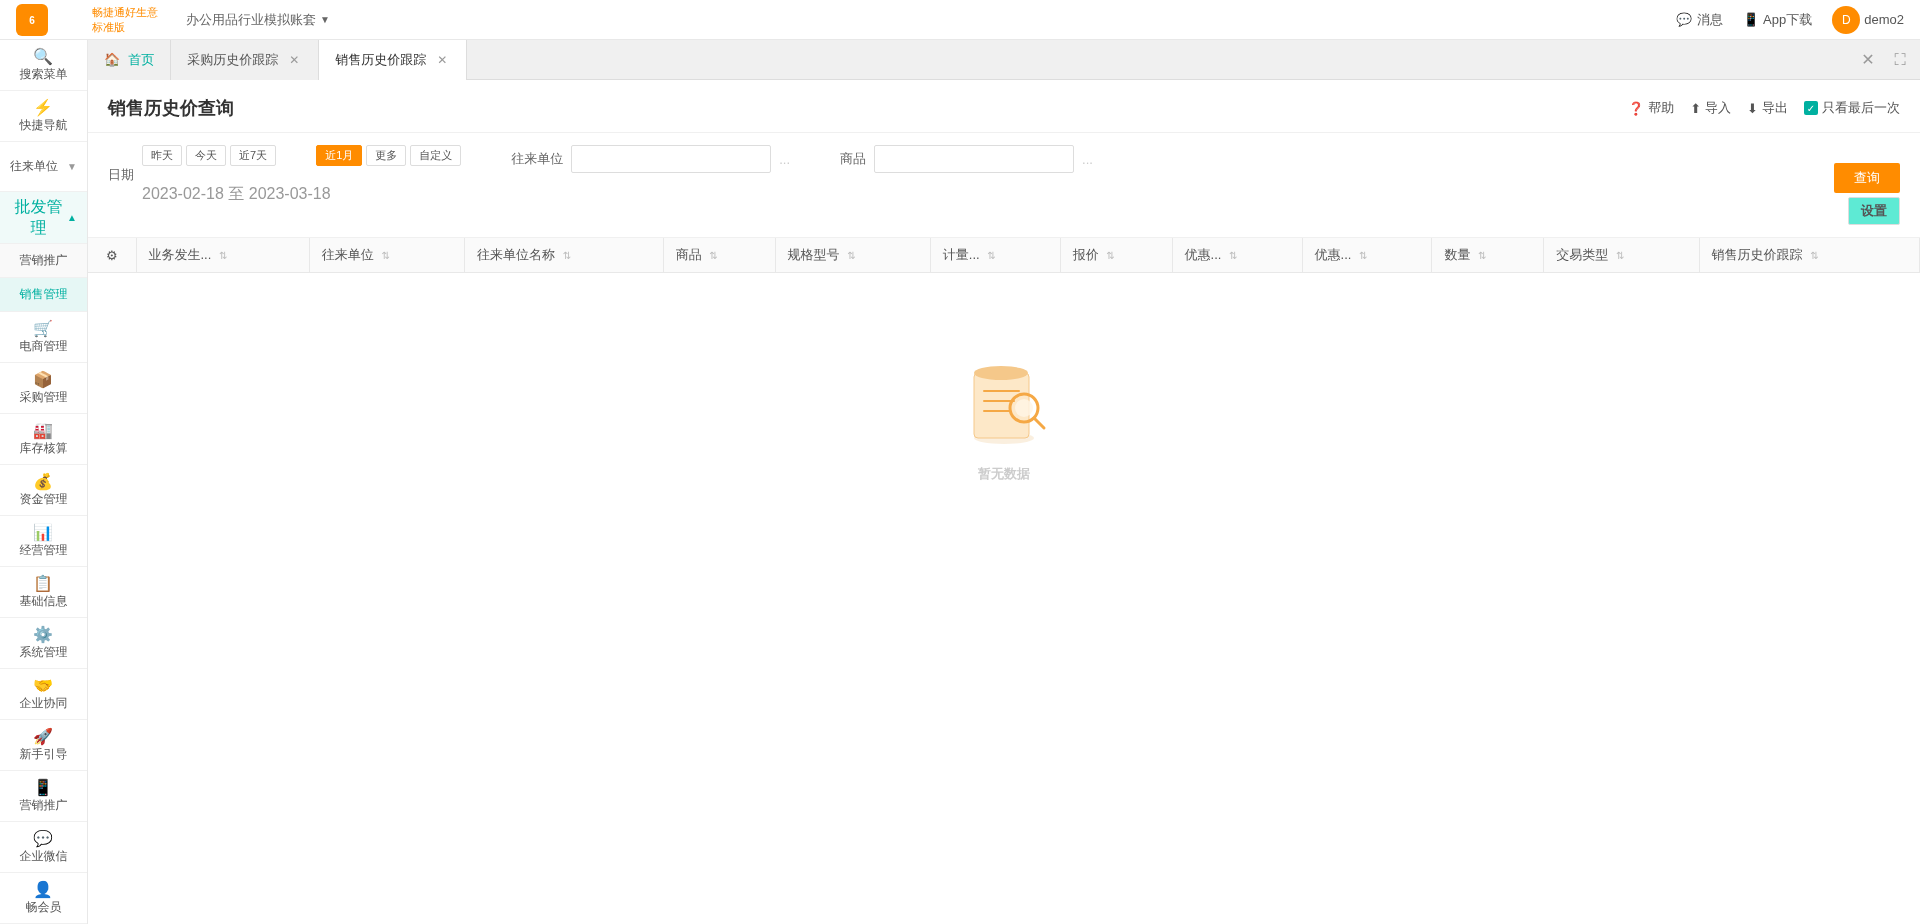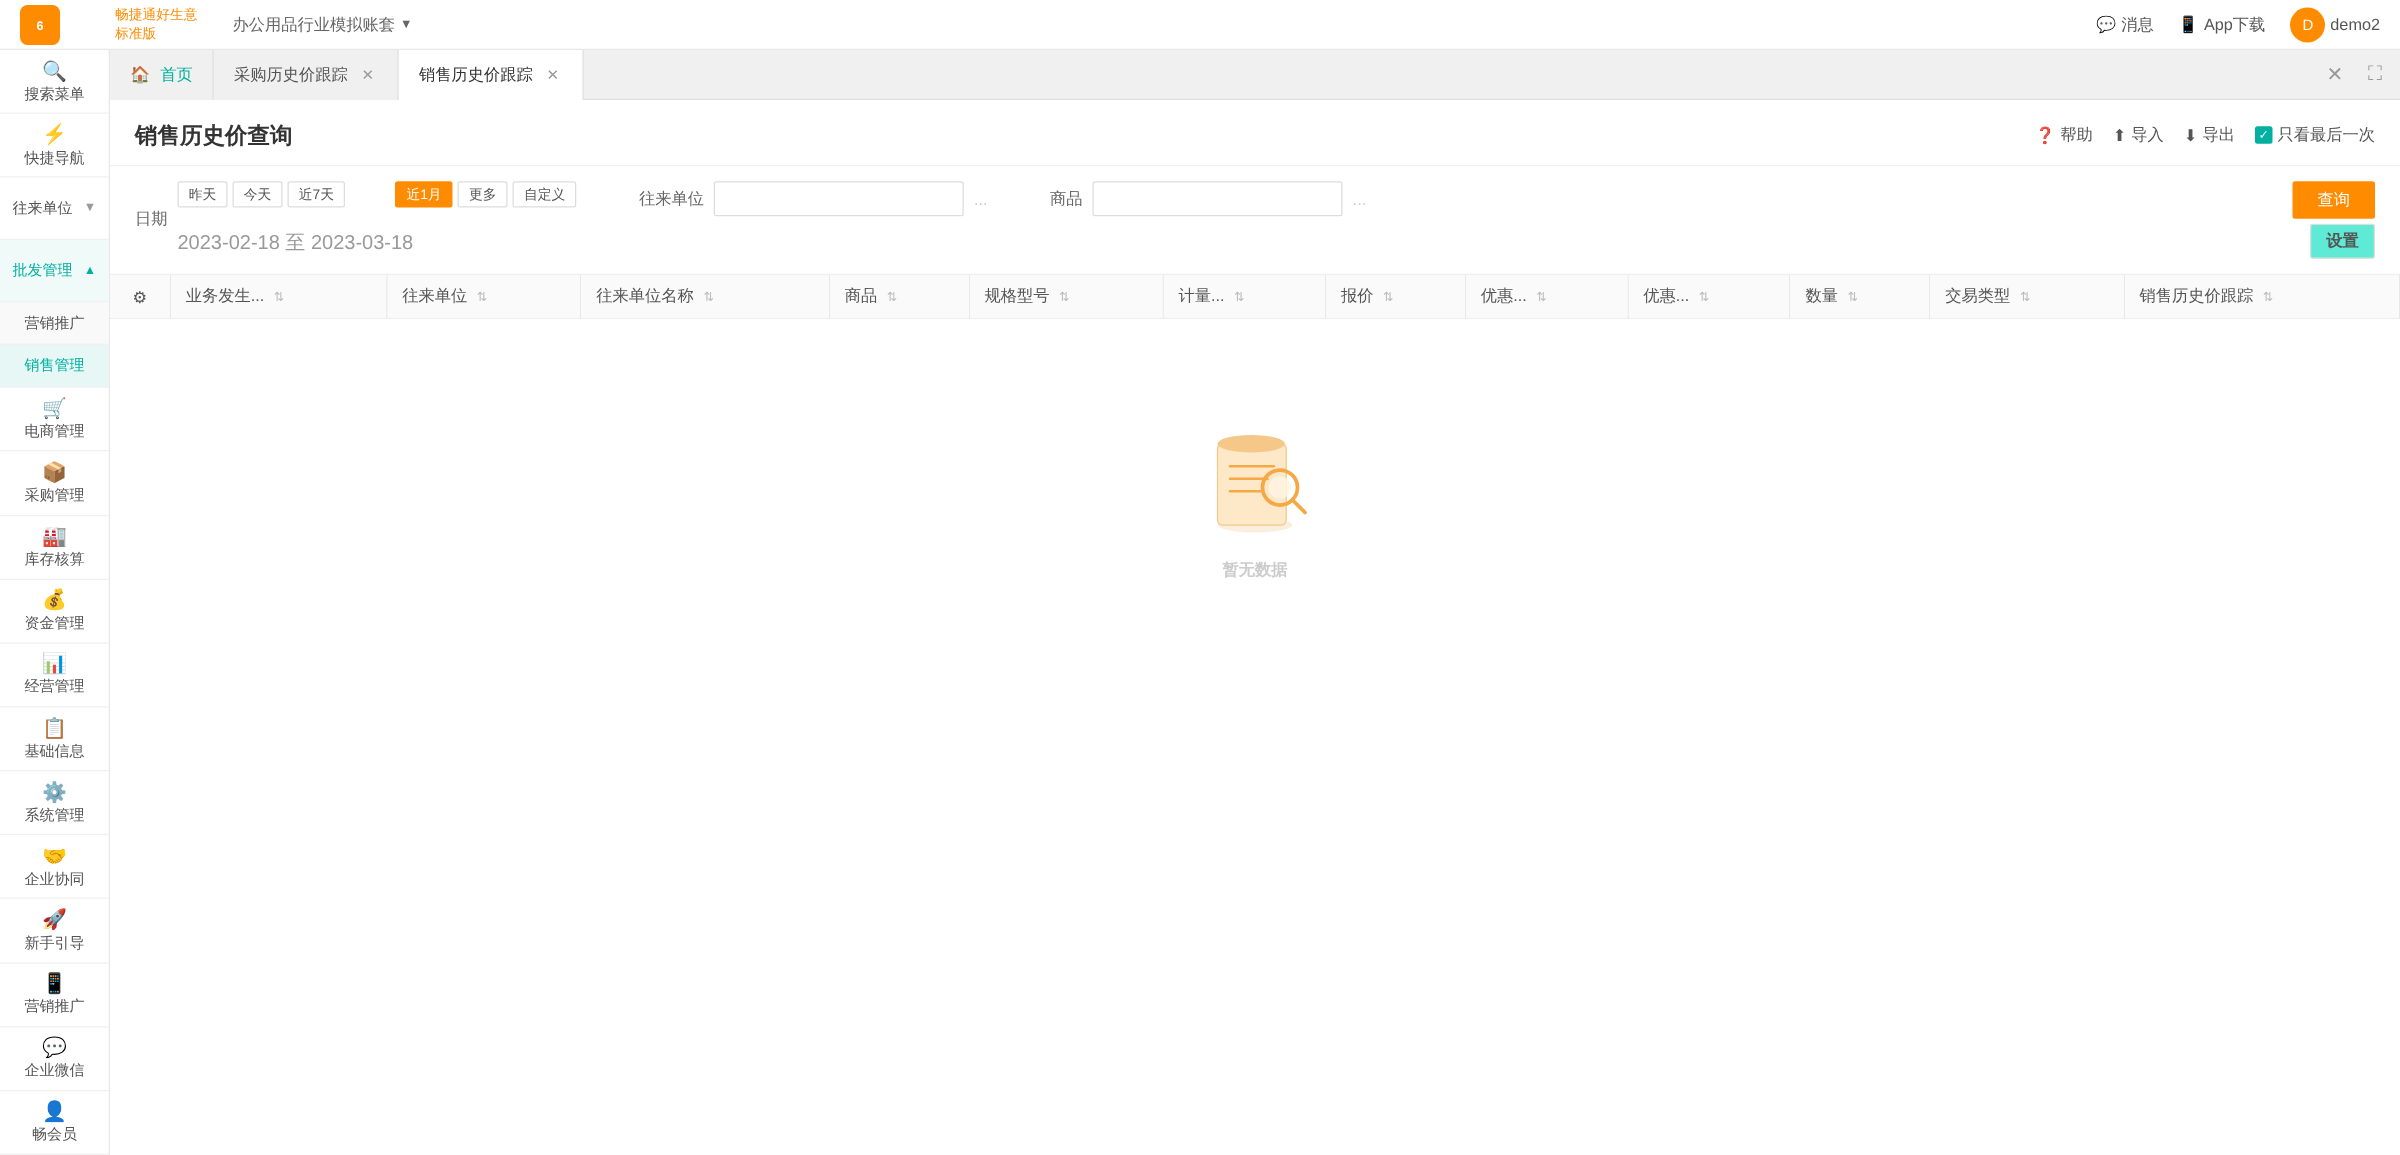--- a/index.html
+++ b/index.html
@@ -442,21 +442,21 @@
     </div>
     <div class="sidebar-item">
       <span style="font-size:16px;">⚡</span>
       <span>快捷导航</span>
     </div>
     <div class="sidebar-item has-expand" style="flex-direction:row;justify-content:space-between;padding:8px 10px;">
       <span style="font-size:12px;">往来单位</span>
       <span style="font-size:10px;color:#999;">▼</span>
     </div>
     <div class="sidebar-item has-expand" style="flex-direction:row;justify-content:space-between;padding:8px 10px;background:#f0faf9;">
-      <span style="font-size:12px;color:#00b0a0;">批发管理</span>
+      <span style="font-size:16px;color:#00b0a0;">批发管理</span>
       <span style="font-size:10px;color:#00b0a0;">▲</span>
     </div>
 
     <div class="sidebar-sub">
       <div class="sidebar-sub-item">
         <span>营销推广</span>
       </div>
       <div class="sidebar-sub-item active" style="color:#00b0a0;background:#e6f7f5;">
         <span>销售管理</span>
       </div>
@@ -582,21 +582,21 @@
         </div>
 
         <div class="filter-row" style="margin-left: 30px;">
           <span class="filter-label">商品</span>
           <div class="filter-input-wrapper">
             <input class="filter-input" type="text" style="">
             <span class="filter-dots">...</span>
           </div>
         </div>
 
-        <div class="filter-right" style="margin-left:auto;">
+        <div class="filter-right" style="margin-left:auto;margin-top:18px;">
           <button class="query-btn">查询</button>
           <button class="settings-btn">设置</button>
         </div>
       </div>
 
       <div class="table-container">
         <table class="data-table">
           <thead>
             <tr>
               <th>

